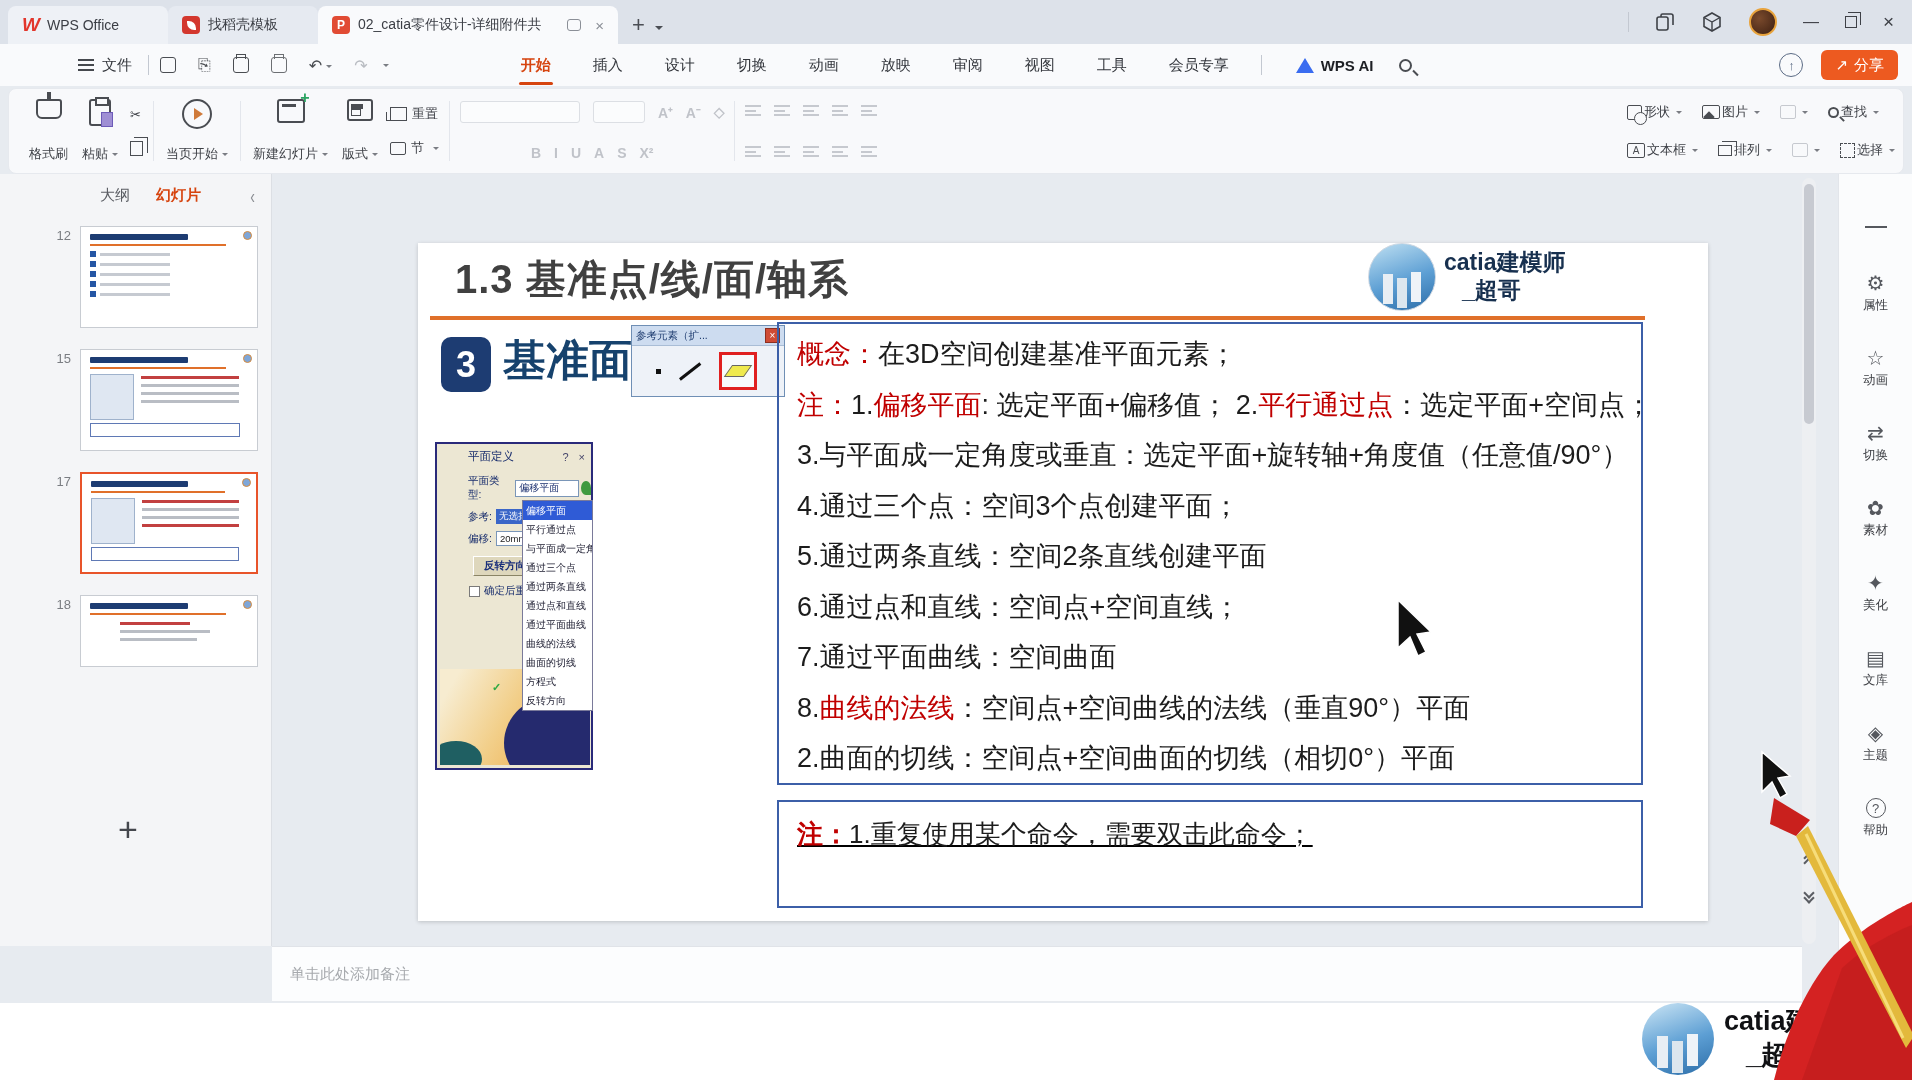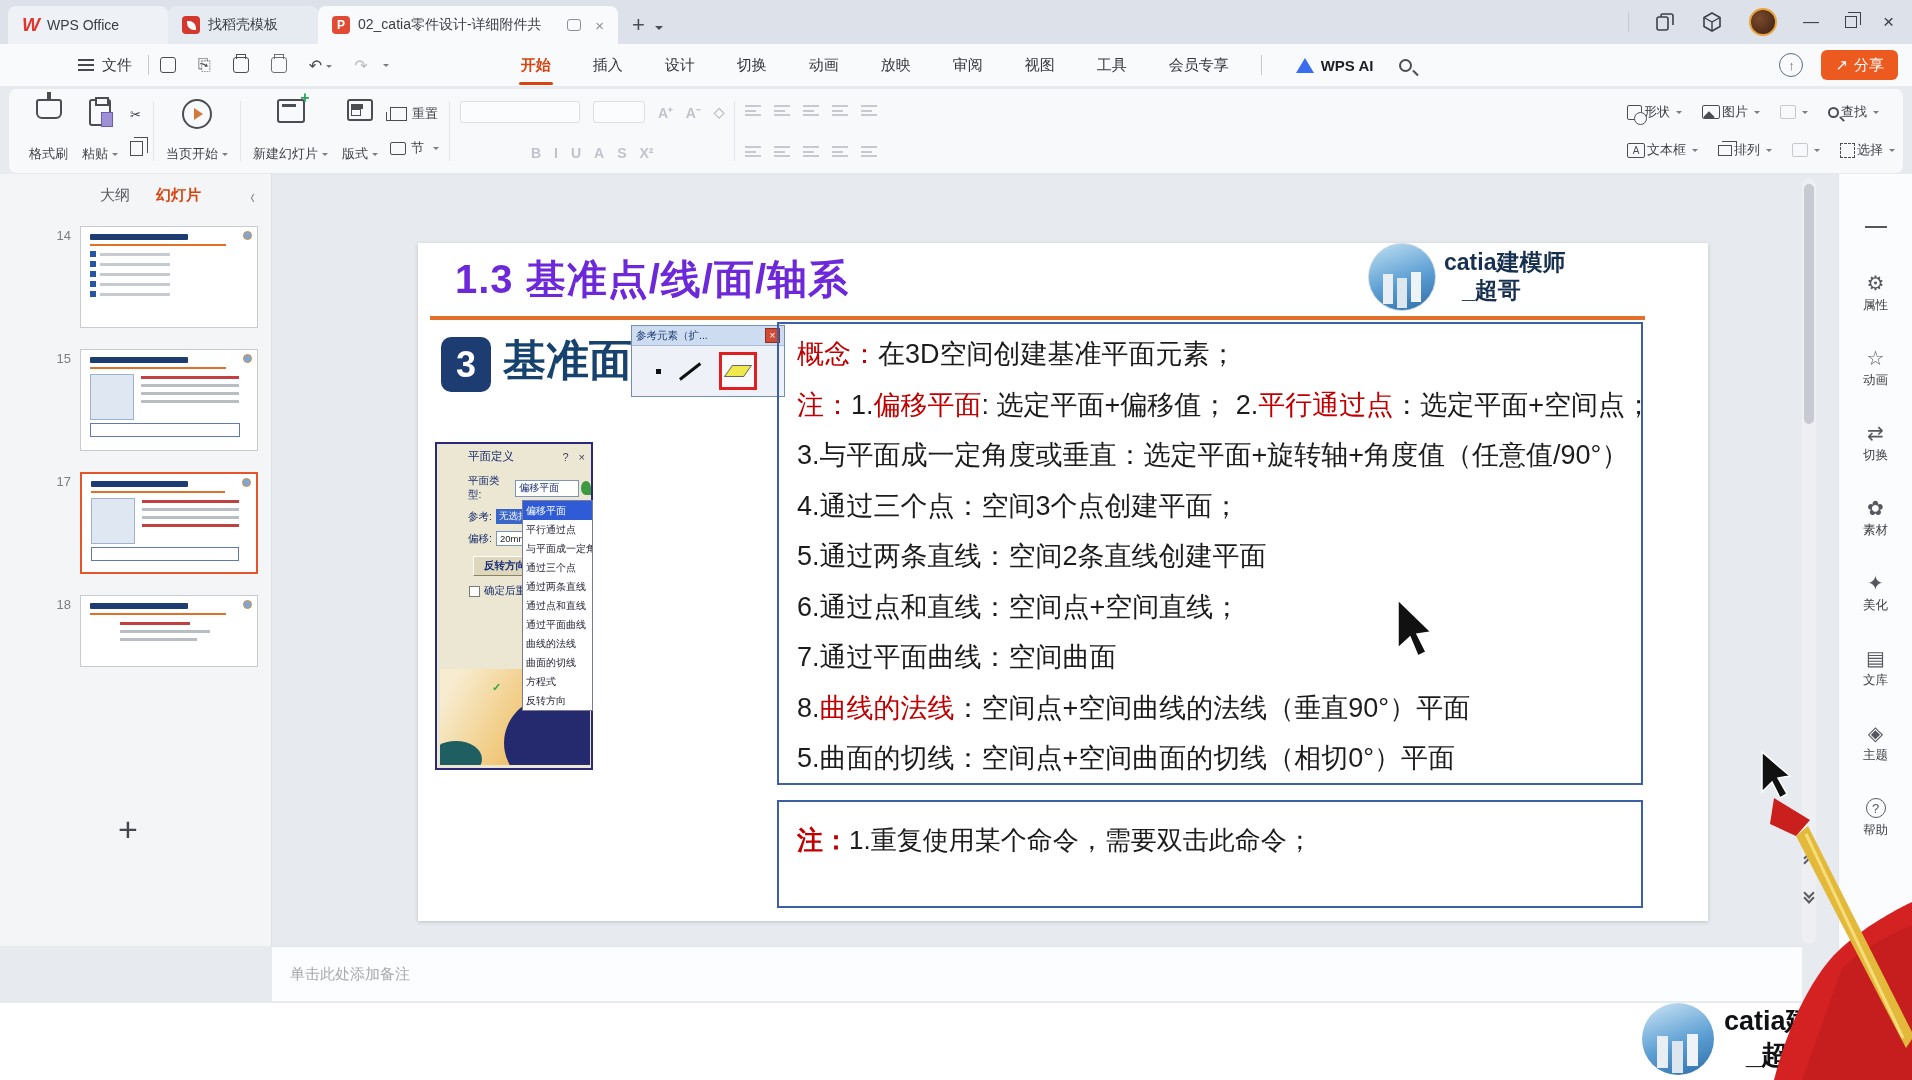--- a/index.html
+++ b/index.html
@@ -123,21 +123,21 @@
   .th-lines div { height:3px; background:#b9bdc4; margin-bottom:5px; width:92%; }
   .th-lines div.r { background:#c24040; }
   .th-note { margin-top:3px; height:14px; border:1px solid #5f79b5; width:95%; }
   .add-slide { position:absolute; left:118px; top:636px; font-size:34px; color:#44474d; font-weight:300; }
 
   
   .canvas { position:absolute; left:272px; top:174px; width:1530px; height:772px; background:#e7ebf0; }
   .slide { position:absolute; left:146px; top:69px; width:1290px; height:678px; background:#fff; box-shadow:0 1px 4px rgba(0,0,0,.18); }
   
   .abs { position:absolute; }
-  .slide-title { font-size:40px; font-weight:bold; color:#6d28d9; letter-spacing:1px; }
+  .slide-title { font-size:40px; font-weight:bold; color:#404040; letter-spacing:1px; }
   .orange-rule { background:#e0702a; height:4px; }
   .badge3 { width:50px; height:55px; background:#1d3c72; border-radius:10px; color:#fff; font-size:36px; font-weight:bold; display:flex; align-items:center; justify-content:center; }
   .section-title { font-size:43px; font-weight:bold; color:#16426d; }
   .author { display:flex; align-items:center; gap:8px; }
   .author-av { width:68px; height:68px; border-radius:50%; background:linear-gradient(160deg,#bfe0f2 0%,#5d9fd4 55%,#2c6da8 100%); position:relative; overflow:hidden; border:1px solid #cfd8e2; }
   .author-av:before { content:""; position:absolute; left:14px; bottom:6px; width:10px; height:30px; background:#e8eef4; box-shadow:14px 4px 0 #dce6ee, 28px -2px 0 #eef3f8; }
   .author-name { font-size:23px; font-weight:bold; color:#17304f; line-height:1.2; }
   .author-name .l2 { padding-left:18px; }
 
   
@@ -168,21 +168,21 @@
   .vp-teal { position:absolute; left:-10px; bottom:-12px; width:52px; height:36px; border-radius:50%; background:#1f5f62; }
   .vp-check { position:absolute; left:52px; top:12px; color:#2faa44; font-weight:bold; font-size:11px; }
   .dropdown { position:absolute; background:#fff; border:1px solid #7a7a9a; z-index:6; }
   .dd-item { height:19px; display:flex; align-items:center; padding:0 3px; font-size:10px; color:#1a1a2e; white-space:nowrap; overflow:hidden; }
   .dd-item.sel { background:#2f5bd6; color:#fff; }
 
   
   .textblock { border:2px solid #3c5fa8; padding:5px 0 0 18px; }
   .line { height:50.5px; line-height:50.5px; font-size:27px; color:#1c1c1c; white-space:nowrap; }
   .line .red { color:#c00000; }
-  .notebox { border:2px solid #3c5fa8; padding:16px 0 0 18px; }
+  .notebox { border:2px solid #3c5fa8; padding:10px 0 0 18px;text-decoration:underline; }
   .nline { height:45px; line-height:45px; font-size:26px; color:#1c1c1c; white-space:nowrap; }
   .nline .red { color:#c00000; font-weight:bold; }
 
   
   .notesbar { position:absolute; left:272px; top:946px; width:1530px; height:56px; background:#fcfdfe; border-top:1px solid #e0e3e8; border-bottom:1px solid #e7eaee; display:flex; align-items:center; padding-left:18px; font-size:15px; color:#a6a9ad; }
   .footer { position:absolute; left:0; top:1003px; width:1912px; height:77px; background:#fff; }
   .f-author { position:absolute; left:1642px; top:0; display:flex; align-items:center; gap:10px; }
   .f-av { width:72px; height:72px; border-radius:50%; background:linear-gradient(160deg,#cde6f5 0%,#5d9fd4 55%,#2c6da8 100%); position:relative; overflow:hidden; }
   .f-av:before { content:""; position:absolute; left:15px; bottom:7px; width:11px; height:32px; background:#e8eef4; box-shadow:15px 5px 0 #dce6ee, 30px -2px 0 #eef3f8; }
   .f-name { font-size:27px; font-weight:bold; color:#101114; line-height:1.25; }
@@ -464,21 +464,21 @@
   </div>
 
   <div class="leftpanel">
     <div class="lp-tabs">
       <span class="lp-tab">大纲</span>
       <span class="lp-tab active">幻灯片</span>
       <span class="lp-collapse">‹</span>
     </div>
     <div class="thumbs">
         <div class="thumb-row">
-          <span class="thumb-num">14</span>
+          <span class="thumb-num">12</span>
           <div class="thumb">
             <div class="th-title"></div>
             <div class="th-rule"></div>
             <div class="th-li">
               <i></i>
               <b></b>
             </div>
             <div class="th-li">
               <i></i>
               <b></b>
@@ -629,21 +629,21 @@
   <div class="abs textblock" style="left:777px; top:322px; width:866px; height:463px;">
     <div class="content-lines">
         <div class="line"><span class="red">概念：</span><span>在3D空间创建基准平面元素；</span></div>
         <div class="line"><span class="red">注：</span><span>1.</span><span class="red">偏移平面</span><span>: 选定平面+偏移值； 2.</span><span class="red">平行通过点</span><span>：选定平面+空间点；</span></div>
         <div class="line"><span>3.与平面成一定角度或垂直：选定平面+旋转轴+角度值（任意值/90°）</span></div>
         <div class="line"><span>4.通过三个点：空间3个点创建平面；</span></div>
         <div class="line"><span>5.通过两条直线：空间2条直线创建平面</span></div>
         <div class="line"><span>6.通过点和直线：空间点+空间直线；</span></div>
         <div class="line"><span>7.通过平面曲线：空间曲面</span></div>
         <div class="line"><span>8.</span><span class="red">曲线的法线</span><span>：空间点+空间曲线的法线（垂直90°）平面</span></div>
-        <div class="line"><span>5.曲面的切线：空间点+空间曲面的切线（相切0°）平面</span></div>
+        <div class="line"><span>2.曲面的切线：空间点+空间曲面的切线（相切0°）平面</span></div>
       </div>
   </div>
 
   <div class="abs notebox" style="left:777px; top:800px; width:866px; height:108px;">
     <div class="note-lines">
         <div class="nline"><span class="red">注：</span><span>1.重复使用某个命令，需要双击此命令；</span></div>
       </div>
   </div>
 
   <div class="notesbar">

